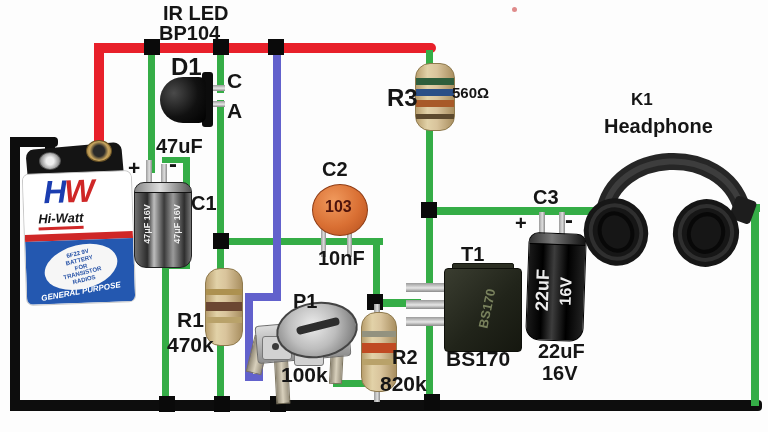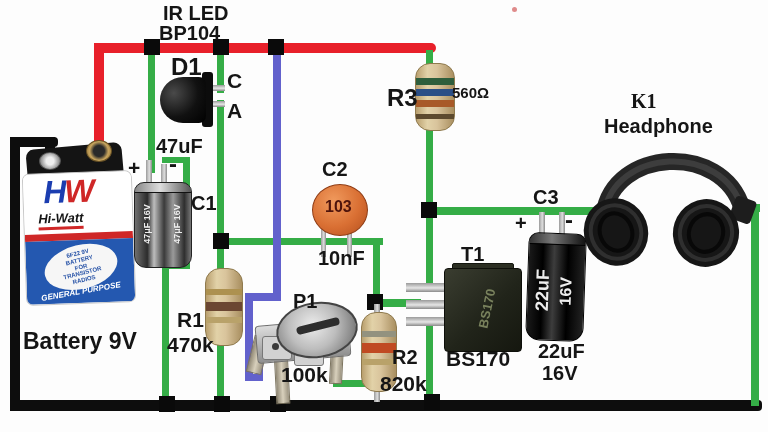--- a/index.html
+++ b/index.html
@@ -237,17 +237,16 @@
   <div class="lbl" style="left:380px;top:373px;font-size:21px;">820k</div>
   <div class="lbl" style="left:387px;top:85px;font-size:24px;">R3</div>
   <div class="lbl" style="left:452px;top:85px;font-size:15px;">560Ω</div>
   <div class="lbl" style="left:461px;top:244px;font-size:20px;">T1</div>
   <div class="lbl" style="left:446px;top:348px;font-size:21px;">BS170</div>
   <div class="lbl" style="left:533px;top:187px;font-size:20px;">C3</div>
   <div class="lbl" style="left:515px;top:213px;font-size:20px;">+</div>
   <div class="lbl" style="left:565px;top:207px;font-size:24px;">-</div>
   <div class="lbl" style="left:538px;top:341px;font-size:20px;">22uF</div>
   <div class="lbl" style="left:542px;top:363px;font-size:20px;">16V</div>
-  <div class="lbl" style="left:631px;top:91px;font-size:20px;font-family:Liberation Serif, serif;">K1</div>
+  <div class="lbl" style="left:631px;top:91px;font-size:17px;">K1</div>
   <div class="lbl" style="left:604px;top:116px;font-size:20px;">Headphone</div>
-  <div class="lbl" style="left:23px;top:329px;font-size:23px;">Battery 9V</div>
 
 </div>
 
 </body></html>

